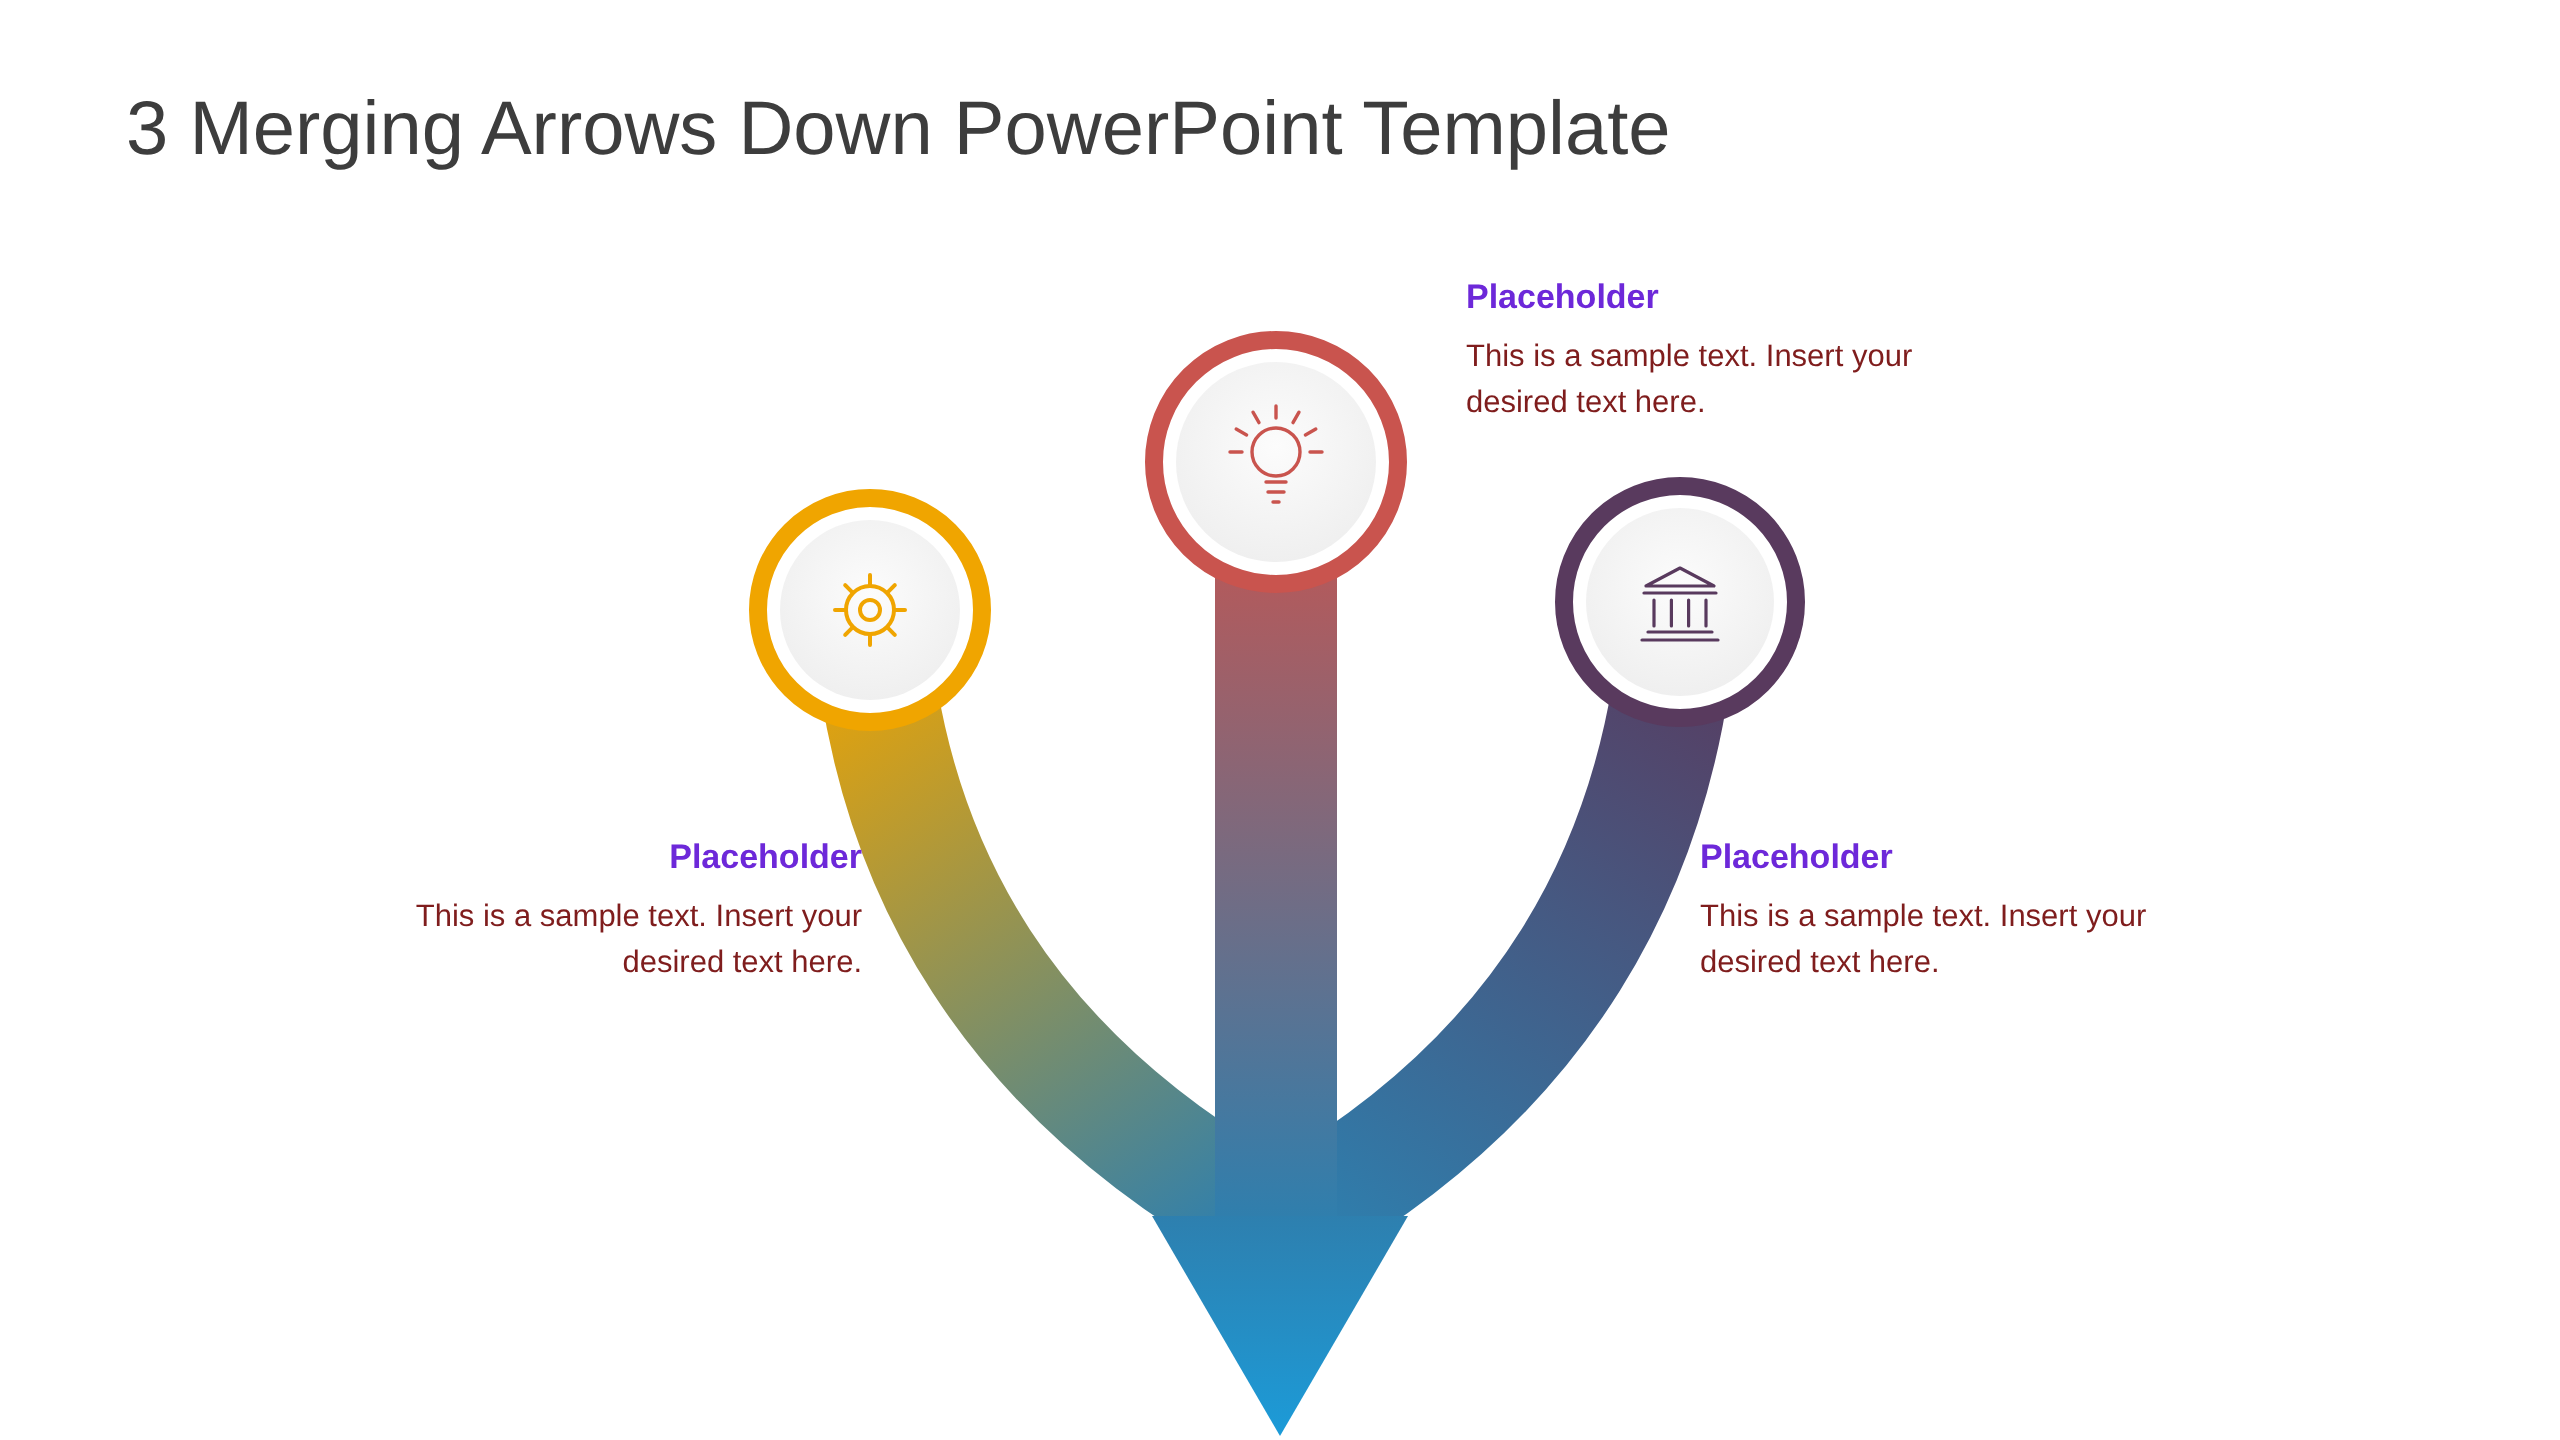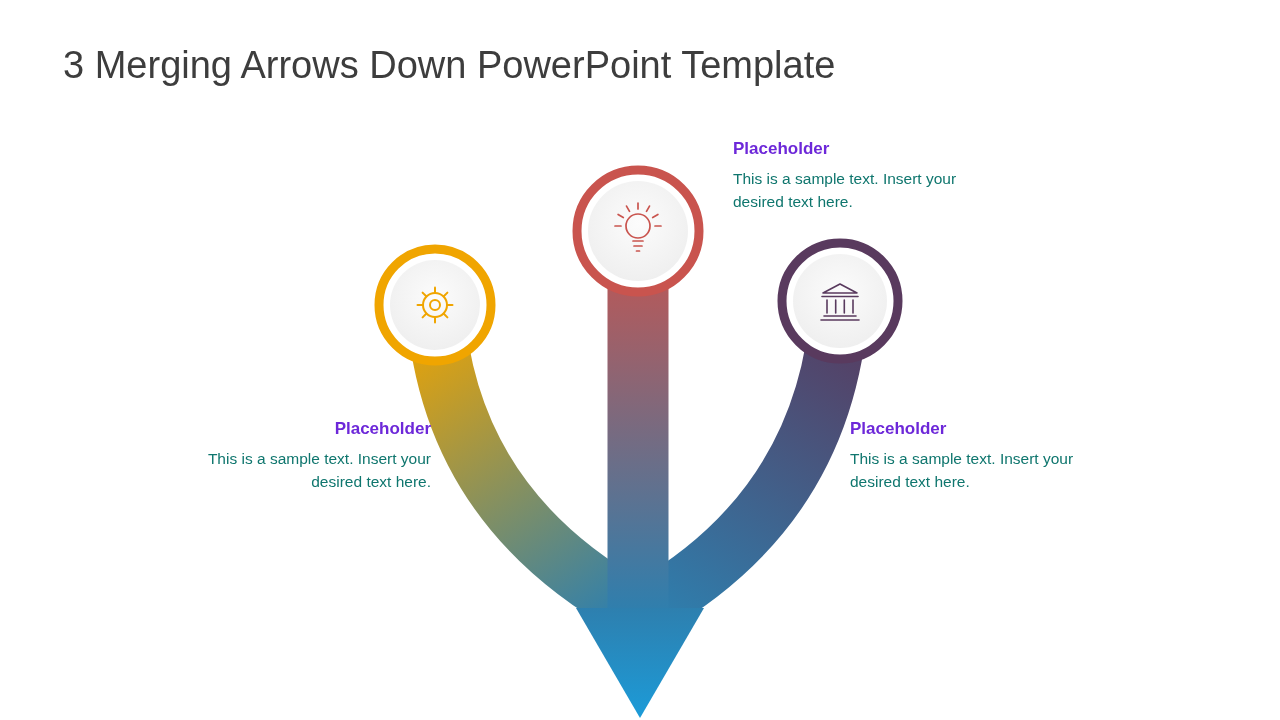--- a/index.html
+++ b/index.html
@@ -5,21 +5,21 @@
   html,body{margin:0;padding:0;}
   body{width:1280px;height:720px;overflow:hidden;background:#ffffff;font-family:"Liberation Sans",sans-serif;}
   .slide{position:relative;width:1280px;height:512px;background:#ffffff;padding-left:22px;}
   .slide-title{position:absolute;left:63px;top:44px;margin:0;font-size:38px;font-weight:500;color:#3d3d3d;letter-spacing:0;white-space:nowrap;}
   .diagram-svg{position:absolute;left:0;top:0;width:1280px;height:720px;}
   .text-block{position:absolute;width:233px;}
   .tb-top{left:733px;top:139px;text-align:left;}
   .tb-left{left:198px;top:419px;text-align:right;}
   .tb-right{left:850px;top:419px;text-align:left;}
   .ph-heading{font-size:17px;font-weight:700;color:#6d28d9;margin:0 0 9px 0;}
-  .ph-body{font-size:15.5px;line-height:1.48;color:#0f766e;margin:0;}
+  .ph-body{font-size:15.5px;line-height:1.48;color:#7f1d1d;margin:0;}
 </style>
 </head>
 <body>
 
 <div class="slide">
 
   <h1 class="slide-title">3 Merging Arrows Down PowerPoint Template</h1>
 
   <svg class="diagram-svg" viewBox="0 0 1280 720">
     <defs>

